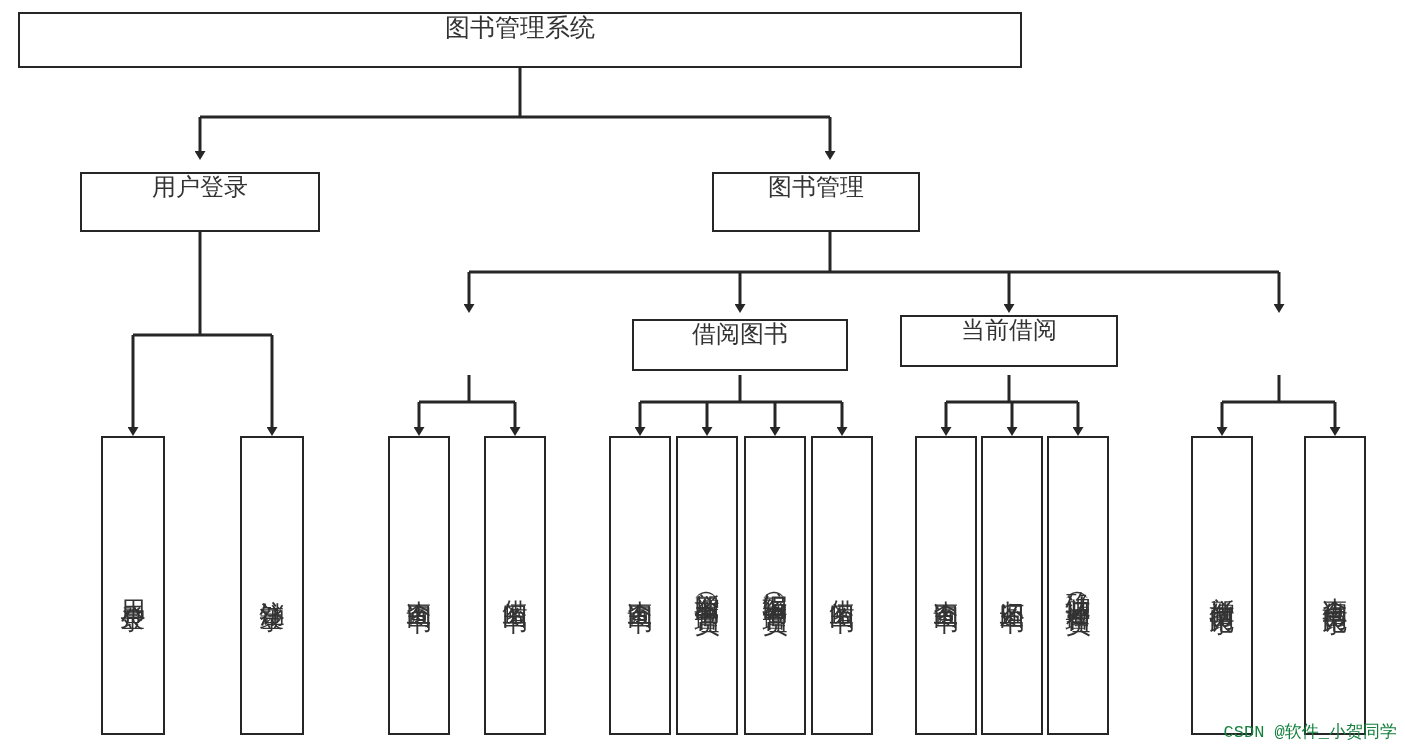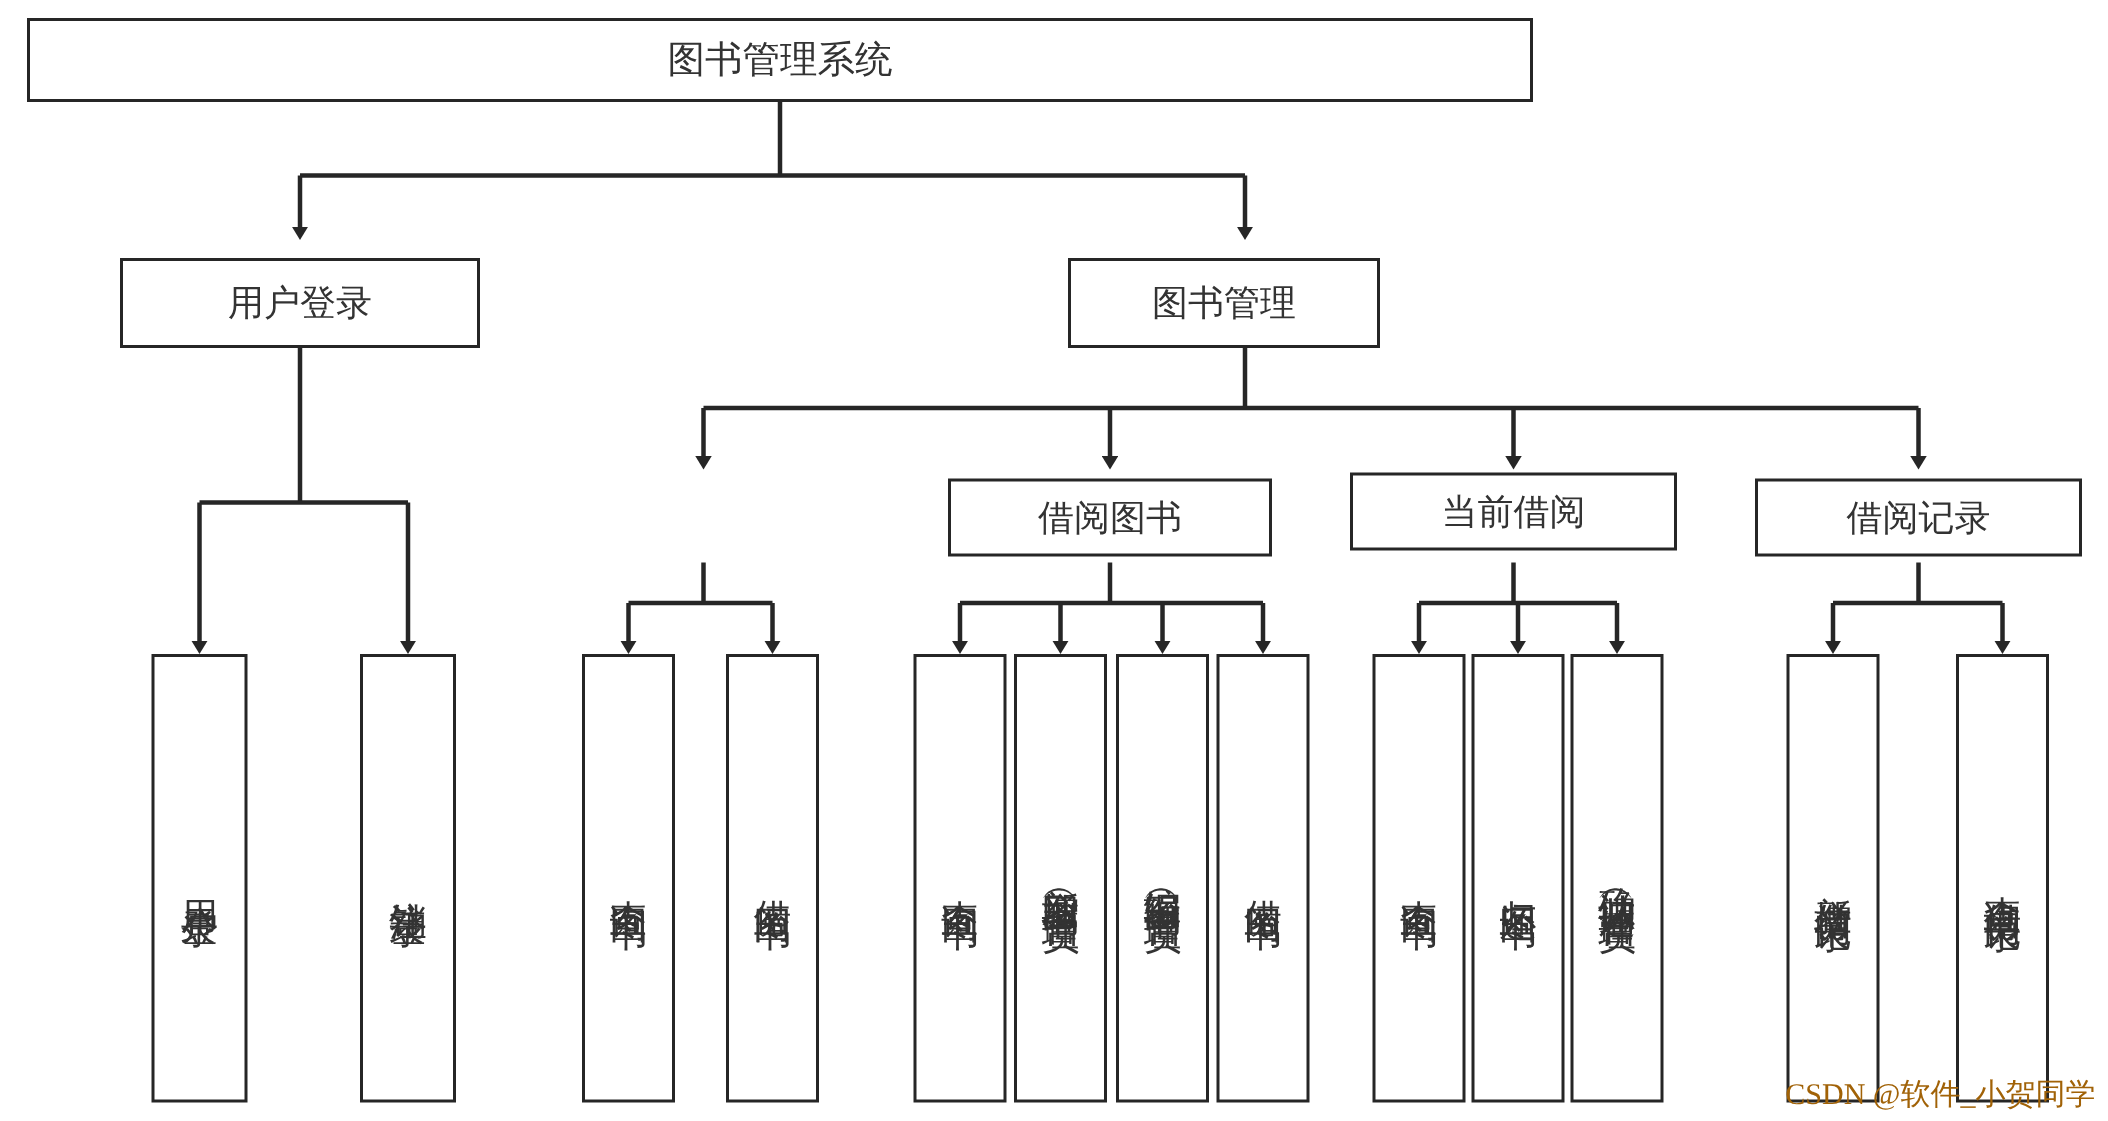--- a/index.html
+++ b/index.html
@@ -31,21 +31,21 @@
     height: 747px;
     z-index: 1;
   }
   .node {
     position: absolute;
     box-sizing: border-box;
     background: #ffffff;
     border: 2px solid #262626;
     z-index: 2;
     display: flex;
-    align-items: center;
+    align-items: flex-start;
     justify-content: center;
   }
   .node-label {
     color: #333333;
     font-family: "DejaVu Sans", "Liberation Sans", sans-serif;
     line-height: 1.1;
     white-space: nowrap;
   }
   
   .node.level-0 .node-label {
@@ -68,23 +68,23 @@
     letter-spacing: 3px;
     line-height: 1;
     white-space: nowrap;
     text-align: center;
   }
   #watermark {
     position: absolute;
     right: 8px;
     bottom: 4px;
     z-index: 3;
-    color: #a16207;
-    font-size: 20px;
-    font-family: Liberation Serif, serif;
+    color: #15803d;
+    font-size: 17px;
+    font-family: Liberation Mono, monospace;
     white-space: nowrap;
     pointer-events: none;
   }
 </style>
 </head>
 <body>
 
 <div id="diagram-root">
 
   <svg id="connector-layer" viewBox="0 0 1405 747" width="1405" height="747">
@@ -151,23 +151,20 @@
 
 
   <div class="node level-2" style="left:632px; top:319px; width:216px; height:52px;">
     <span class="node-label">借阅图书</span>
   </div>
 
   <div class="node level-2" style="left:900px; top:315px; width:218px; height:52px;">
     <span class="node-label">当前借阅</span>
   </div>
 
-  <div class="node level-2" style="left:1170px; top:319px; width:218px; height:52px;">
-    <span class="node-label">借阅记录</span>
-  </div>
 
   <div class="node leaf" style="left:101px; top:436px; width:64px; height:299px;">
     <span class="node-label">用户登录</span>
   </div>
 
   <div class="node leaf" style="left:240px; top:436px; width:64px; height:299px;">
     <span class="node-label">注销登录</span>
   </div>
 
   <div class="node leaf" style="left:388px; top:436px; width:62px; height:299px;">

